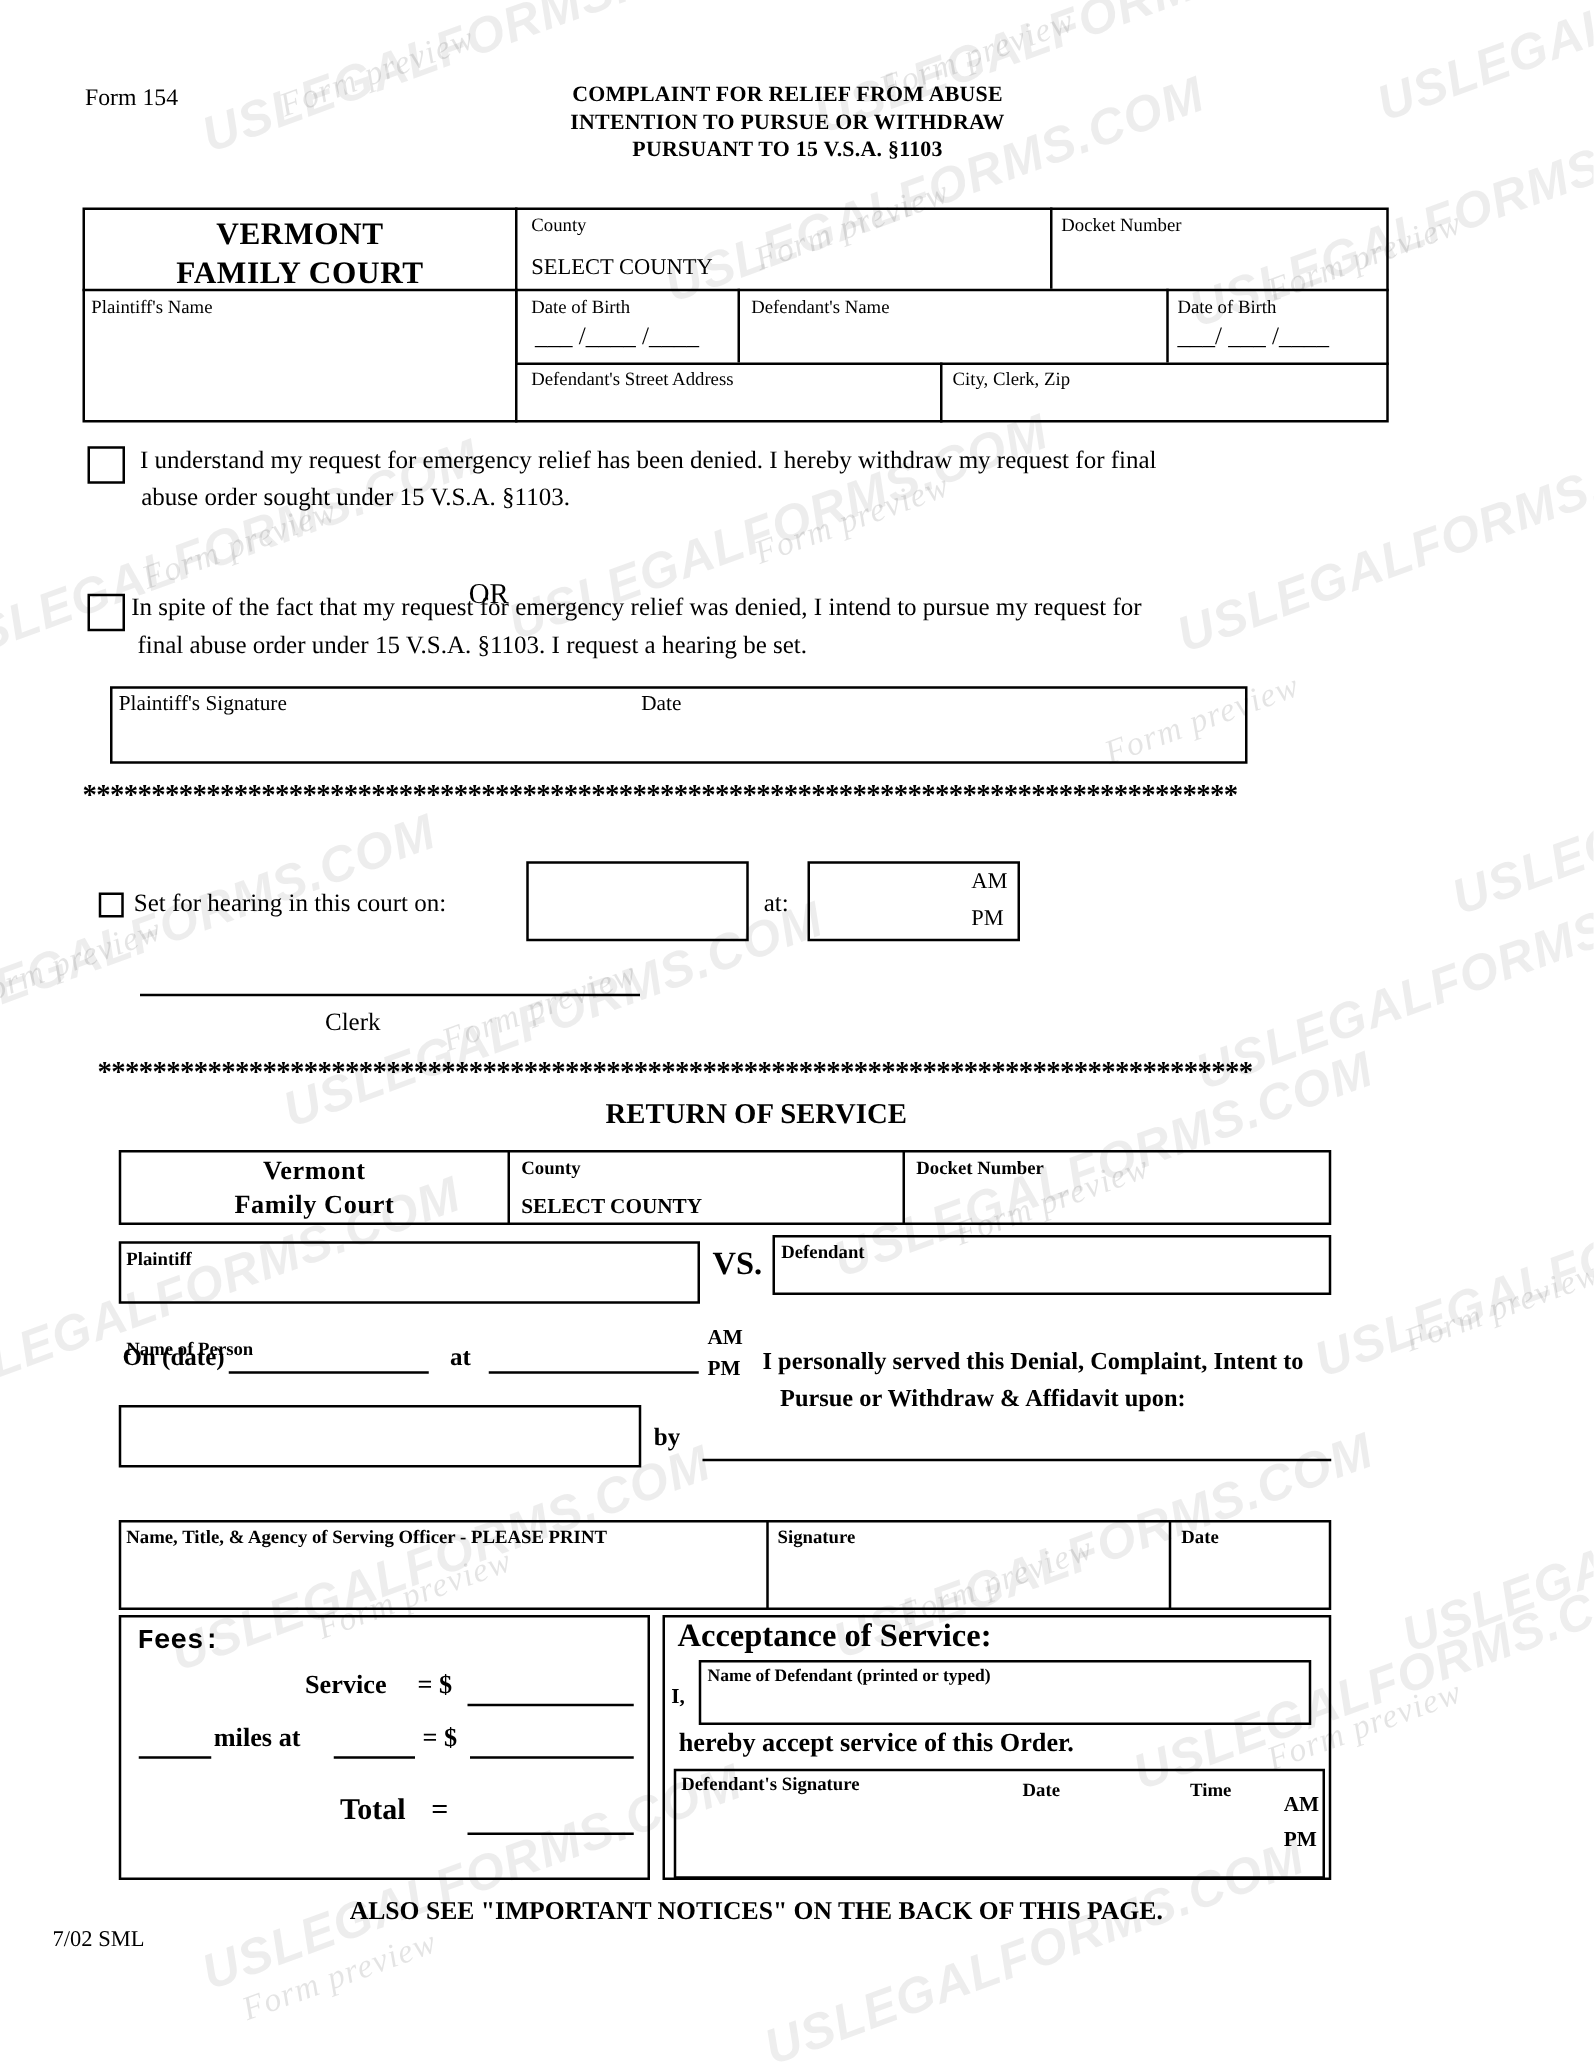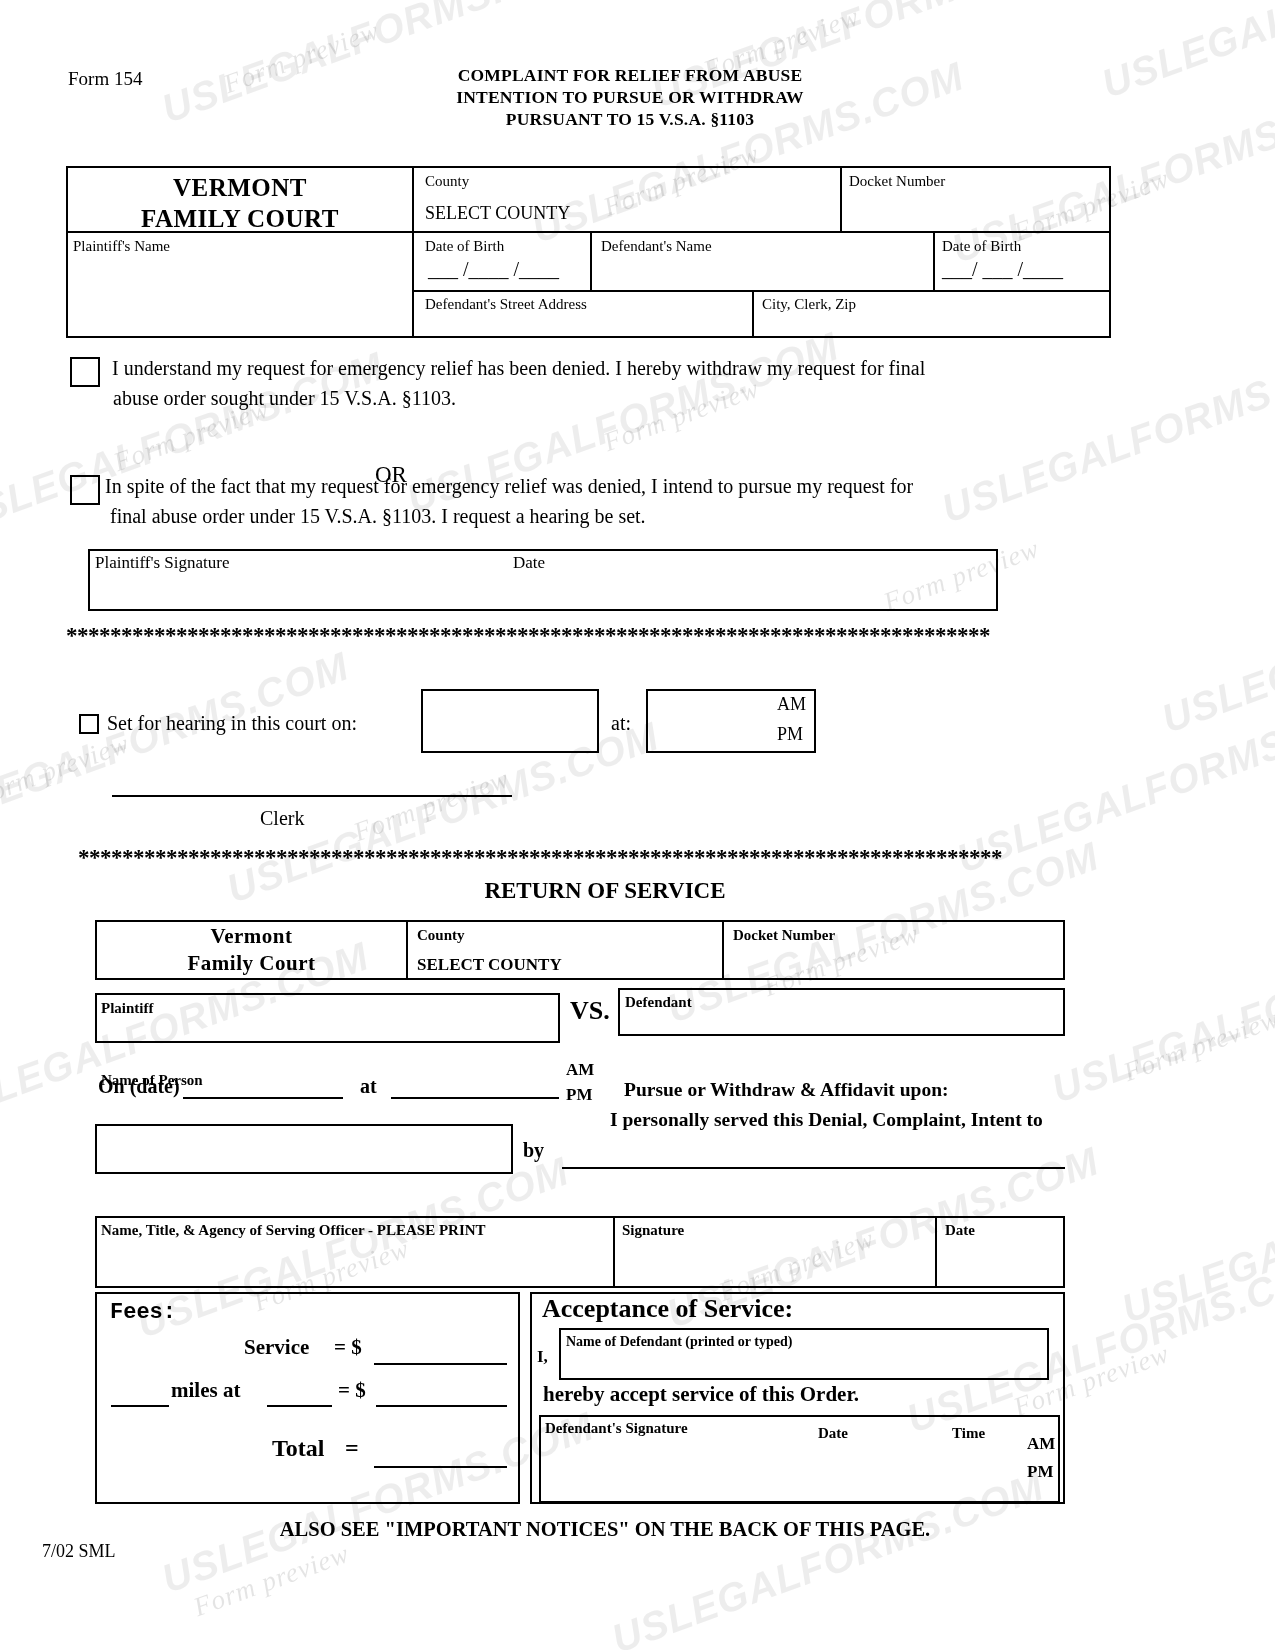--- a/index.html
+++ b/index.html
@@ -267,22 +267,22 @@
   <div class="val" style="left:190px; top:1075px;"></div>
 
   <div class="big-b" style="left:360px; top:1075px; font-size:20px;text-align:center;">at</div>
   <div class="ruled" style="left:391px; top:1097px; width:168px; height:0;"></div>
   <div class="val" style="left:398px; top:1075px;"></div>
 
   <div class="lbl lbl-b" style="left:566px; top:1062px; font-size:17px;">AM</div>
   <div class="lbl lbl-b" style="left:566px; top:1087px; font-size:17px;">PM</div>
 
   <div class="big-b" style="left:610px; top:1075px; font-size:19.5px; line-height:30px;">
+    <div>I personally served this Denial, Complaint, Intent to</div>
     <div style="margin-left:14px;">Pursue or Withdraw &amp; Affidavit upon:</div>
-    <div>I personally served this Denial, Complaint, Intent to</div>
   </div>
 
   <div class="box" style="left:95px; top:1124px; width:418px; height:50px;"></div>
   <div class="lbl lbl-b" style="left:101px; top:1072px;">Name of Person</div>
   <div class="val" style="left:101px; top:1150px;"></div>
 
   <div class="big-b" style="left:523px; top:1139px; font-size:20px;">by</div>
   <div class="ruled" style="left:562px; top:1167px; width:503px; height:0;"></div>
   <div class="val" style="left:570px; top:1145px;"></div>
 

